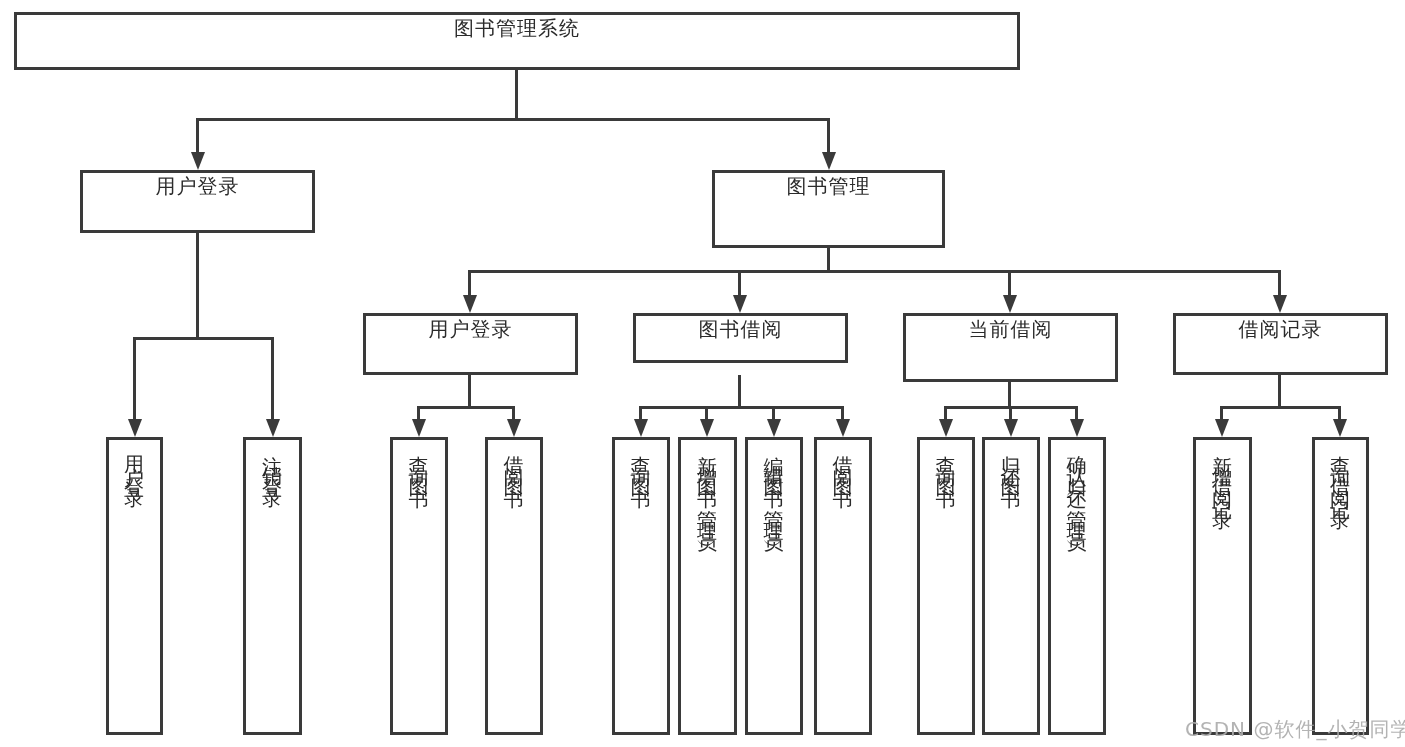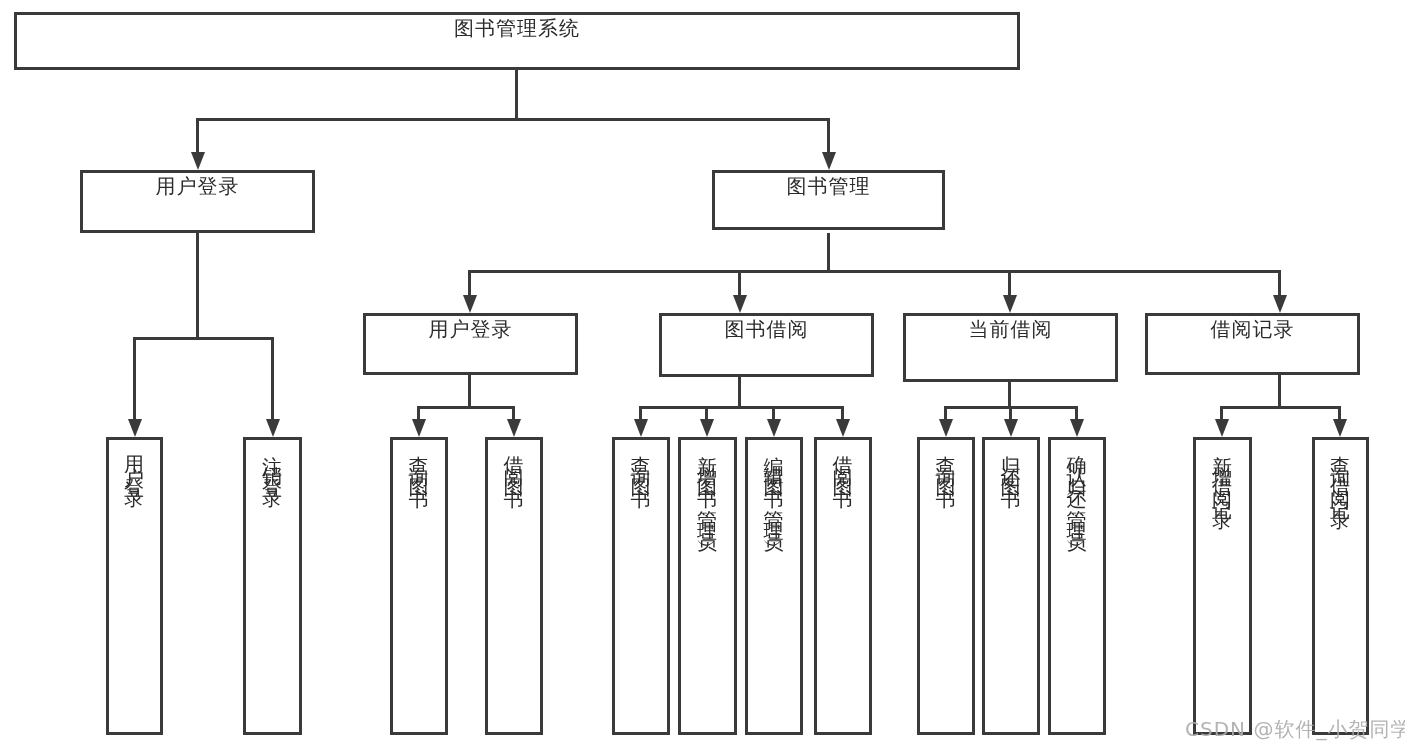--- a/index.html
+++ b/index.html
@@ -100,34 +100,34 @@
 <div class="line" style="left:1338px;top:406px;width:3px;height:15px"></div>
 <div class="arrowhead" style="left:1333px;top:419px"></div>
 
 <div class="box h" style="left:14px;top:12px;width:1006px;height:58px">
   <span class="lbl">图书管理系统</span>
 </div>
 
 <div class="box h" style="left:80px;top:170px;width:235px;height:63px">
   <span class="lbl">用户登录</span>
 </div>
-<div class="box h" style="left:712px;top:170px;width:233px;height:60px">
+<div class="box h" style="left:712px;top:170px;width:233px;height:78px">
   <span class="lbl">图书管理</span>
 </div>
 
 <div class="box h" style="left:363px;top:313px;width:215px;height:62px">
   <span class="lbl">用户登录</span>
 </div>
-<div class="box h" style="left:659px;top:313px;width:215px;height:64px">
+<div class="box h" style="left:633px;top:313px;width:215px;height:50px">
   <span class="lbl">图书借阅</span>
 </div>
 <div class="box h" style="left:903px;top:313px;width:215px;height:69px">
   <span class="lbl">当前借阅</span>
 </div>
-<div class="box h" style="left:1145px;top:313px;width:215px;height:62px">
+<div class="box h" style="left:1173px;top:313px;width:215px;height:62px">
   <span class="lbl">借阅记录</span>
 </div>
 
 <div class="box v" style="left:106px;top:437px;width:57px;height:298px">
   <span class="lbl">用户登录</span>
 </div>
 <div class="box v" style="left:243px;top:437px;width:59px;height:298px">
   <span class="lbl">注销登录</span>
 </div>
 

